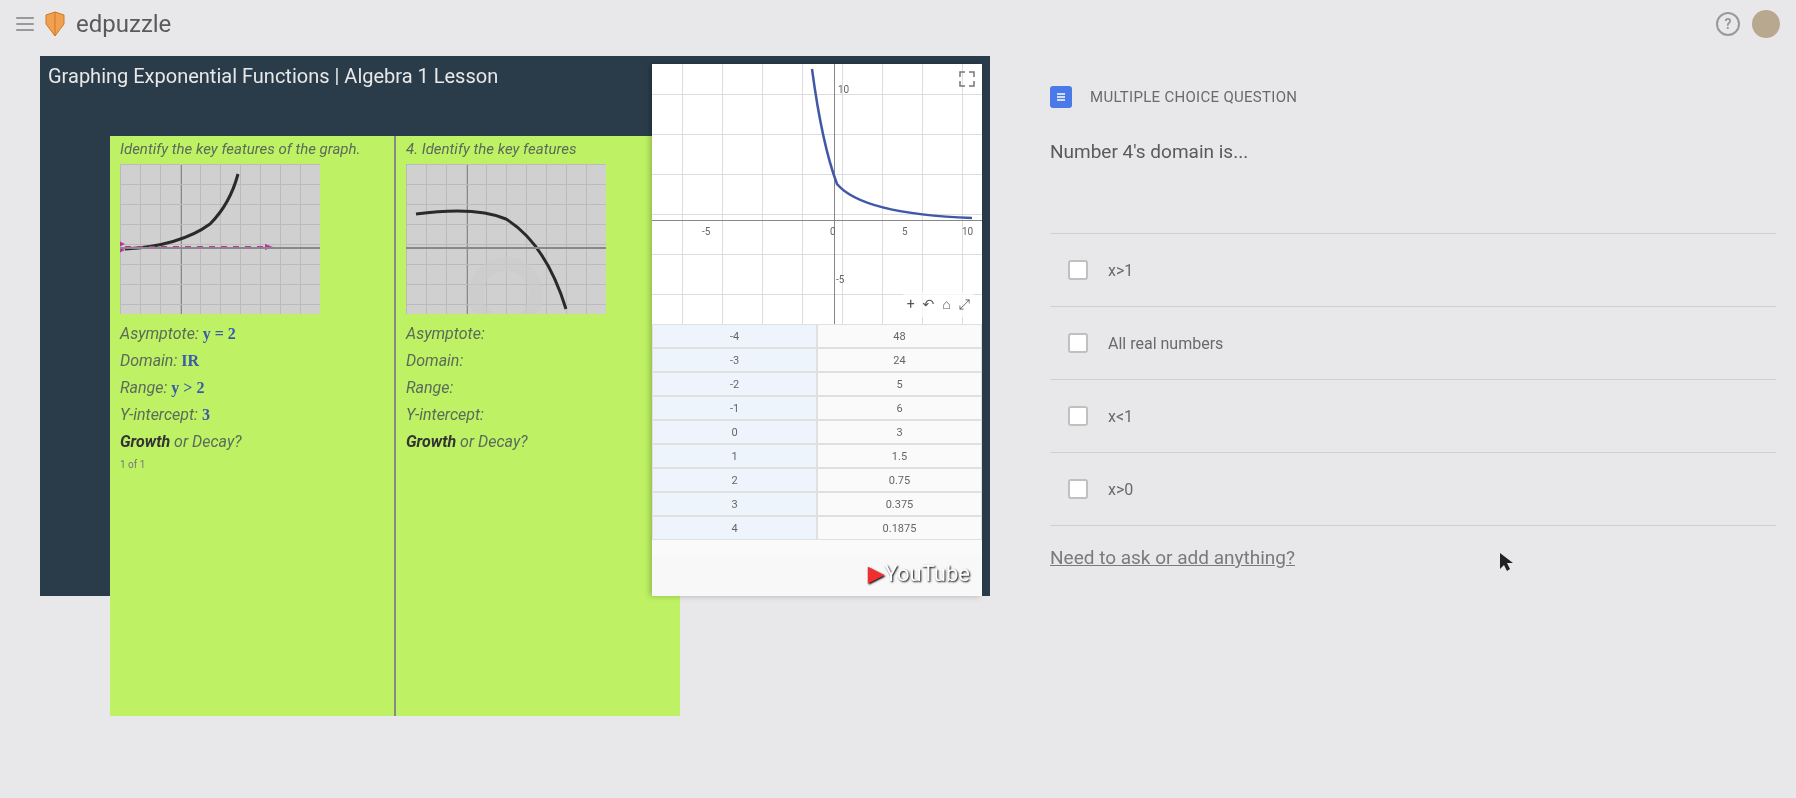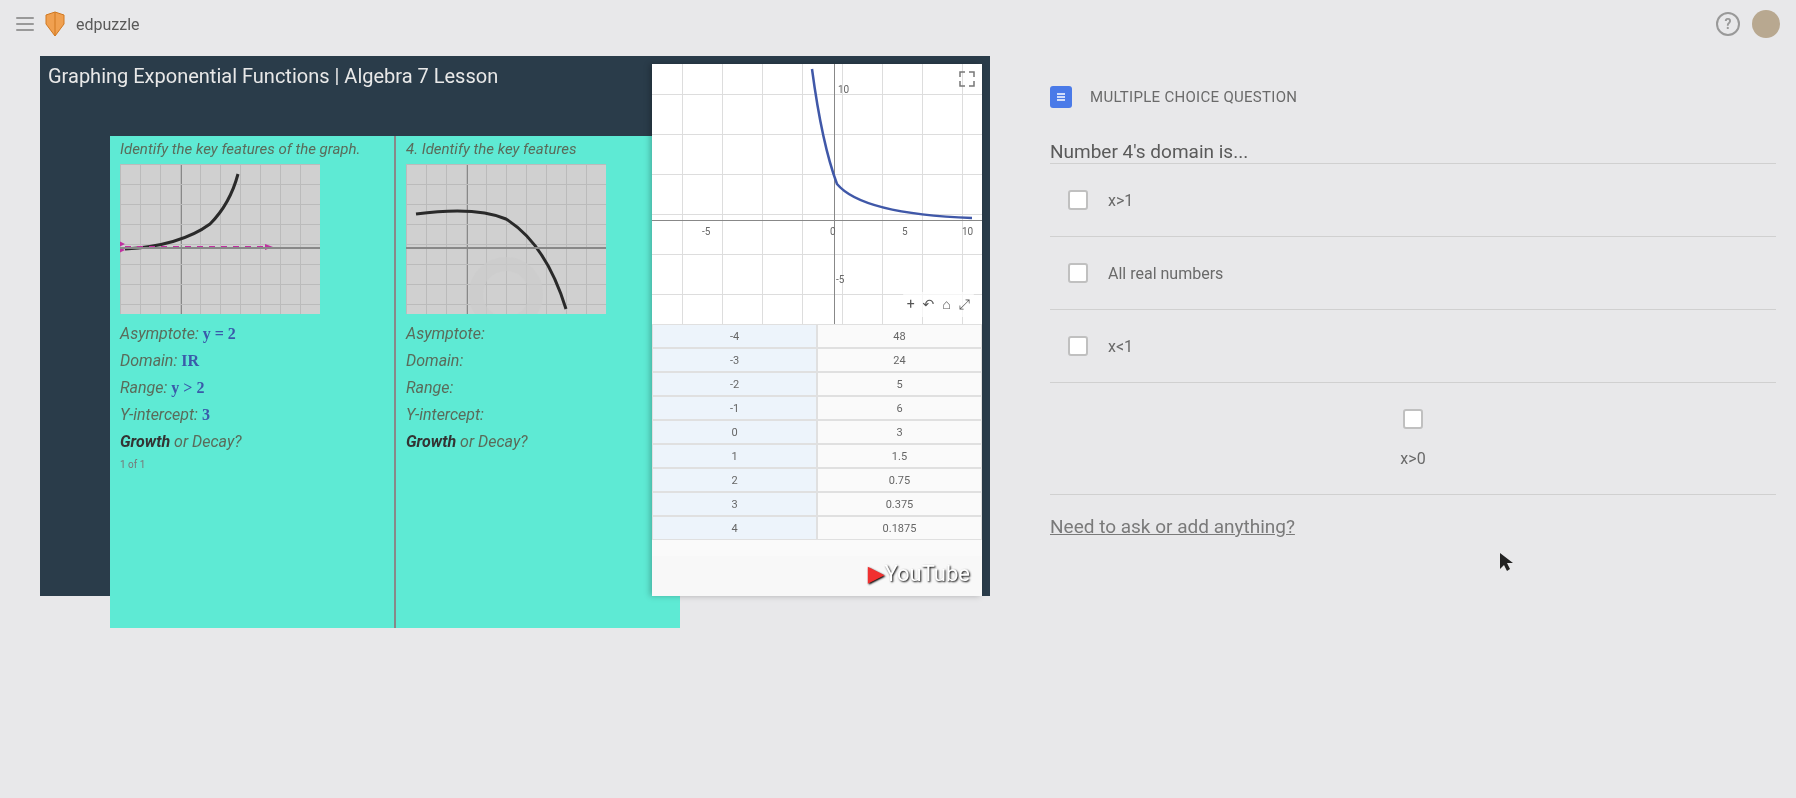--- a/index.html
+++ b/index.html
@@ -15,37 +15,37 @@
       display: flex;
       align-items: center;
       padding: 0 16px;
       background: #e8e8ea;
       justify-content: space-between;
     }
     .logo-area { display: flex; align-items: center; gap: 8px; }
     .menu-icon { width: 18px; height: 18px; display: flex; flex-direction: column; justify-content: space-around; }
     .menu-icon span { height: 2px; background: #999; display:block; border-radius:1px; }
     .logo-shape { width: 26px; height: 26px; position: relative; }
-    .brand-text { font-size: 16px; color: #5a5a5a; font-weight: 400; }
+    .brand-text { font-size: 24px; color: #5a5a5a; font-weight: 400; }
     .top-right { display: flex; align-items: center; gap: 12px; }
     .help-icon {
       width: 24px; height: 24px; border: 2px solid #999; border-radius: 50%;
       display: flex; align-items: center; justify-content: center;
       color: #999; font-size: 14px; font-weight: bold;
     }
     .avatar { width: 28px; height: 28px; border-radius: 50%; background: #b8a890; }
     .main { display: flex; padding: 8px 20px 0 40px; gap: 60px; }
     .video-area { width: 950px; height: 540px; position: relative; background: #2a3c4a; }
     .video-header { position: absolute; top: 8px; left: 8px; z-index: 5; }
     .video-title { color: #e8e8e8; font-size: 20px; font-weight: 400; }
     .video-channel { color: #c0c0c0; font-size: 14px; margin-top: 2px; }
     .toolbar-icons { display:inline-flex; gap:8px; margin-left:8px; vertical-align:middle; }
     .tool-dot { width:10px; height:10px; border-radius:50%; display:inline-block; }
 
-    .worksheet { position: absolute; top: 80px; left: 70px; width: 570px; height: 492px; background: #5eead4; display: flex; }
+    .worksheet { position: absolute; top: 80px; left: 70px; width: 570px; height: 580px; background: #bef264; display: flex; }
     .wcol { flex: 1; border-right: 2px solid #888; padding: 4px 10px 10px 10px; position: relative; }
     .wcol:last-child { border-right: none; }
     .wlabel { color: #5a6b5a; font-style: italic; font-size: 15px; margin-bottom: 6px; }
     .mini-graph { width: 200px; height: 150px; background: #d0d0d0; position: relative; margin-bottom: 10px; }
     .mini-graph::before, .mini-graph::after { content:''; position:absolute; background:#888; }
     .mini-graph::before { width:2px; height:100%; left:30%; }
     .mini-graph::after { height:2px; width:100%; top:55%; }
     .gridlines { position:absolute; inset:0; background-image:
       linear-gradient(#bbb 1px, transparent 1px),
       linear-gradient(90deg, #bbb 1px, transparent 1px);
@@ -71,23 +71,23 @@
     .color-bar { position:absolute; top:260px; left:0; width:10px; bottom:40px; background:#3a78c8; }
     .yt-logo { position:absolute; bottom:10px; right:20px; color:#fff; font-size:22px; font-weight:normal; text-shadow:1px 1px 2px #000; z-index:5; }
     .desmos-ctrl { position:absolute; top:228px; right:8px; display:flex; gap:8px; background:rgba(255,255,255,0.7); padding:4px; border-radius:4px; }
     .desmos-ctrl span { font-size:14px; color:#555; }
     .desmos-top-dot { position:absolute; top:6px; right:6px; width:18px; height:18px; }
 
     .question-area { flex: 1; padding-top: 30px; }
     .q-type { display: flex; align-items: center; gap: 18px; color: #6a6a6a; font-size: 15px; letter-spacing: 0.3px; }
     .q-type-icon { width: 22px; height: 22px; background: #4a7ae8; border-radius: 3px; display:flex; align-items:center; justify-content:center; color:#fff; font-size:12px; }
     .q-text { margin-top: 32px; font-size: 19px; color: #5a5a5a; }
-    .options { }
+    .options { margin-top: 70px; }
     .option-row { border-top: 1px solid #d0d0d0; padding: 26px 18px; display:flex; align-items:center; gap:20px; }
-    .option-row:last-child { border-bottom: 1px solid #d0d0d0; flex-direction: column; }
+    .option-row:last-child { border-bottom: 1px solid #d0d0d0; }
     .checkbox { width: 20px; height: 20px; border: 2px solid #c0c0c0; border-radius: 3px; background:#fff; }
     .option-text { font-size: 16px; color: #6a6a6a; }
     .ask-link { margin-top: 20px; font-size: 19px; color: #7a7a7a; text-decoration: underline; }
     .cursor-icon { position:absolute; right:280px; bottom:220px; font-size:20px; }
   </style>
 </head>
 <body>
 
 <div class="top-bar">
   <div class="logo-area">
@@ -106,21 +106,21 @@
   </div>
   <div class="top-right">
     <div class="help-icon">?</div>
     <div class="avatar"></div>
   </div>
 </div>
 
 <div class="main">
   <div class="video-area">
     <div class="video-header">
-      <div class="video-title">Graphing Exponential Functions | Algebra 7 Lesson</div>
+      <div class="video-title">Graphing Exponential Functions | Algebra 1 Lesson</div>
     </div>
 
     <div class="worksheet">
       <div class="wcol">
         <div class="wlabel">Identify the key features of the graph.</div>
         <div class="mini-graph">
           <div class="gridlines"></div>
           <svg class="curve1" viewBox="0 0 200 150">
             <path d="M 5 85 Q 60 82 90 60 Q 110 40 118 10" stroke="#2a2a2a" stroke-width="3" fill="none"></path>
             <path d="M 5 83 L 150 83" stroke="#c030a0" stroke-width="2" stroke-dasharray="6 6"></path>

